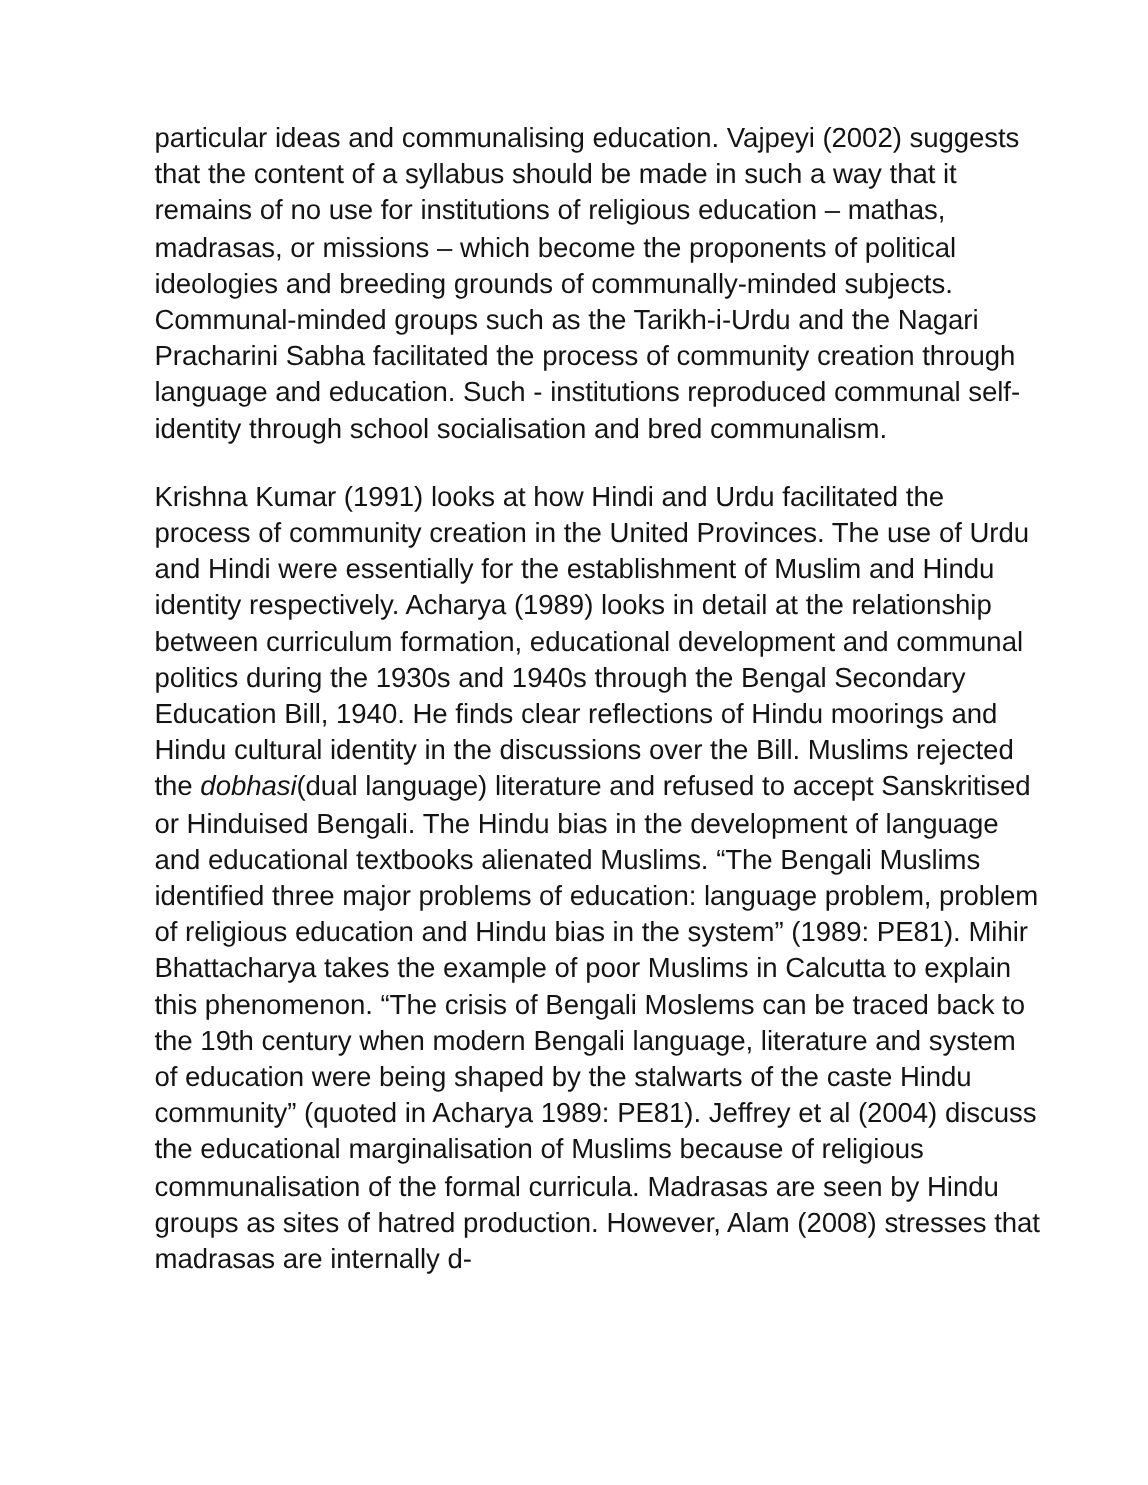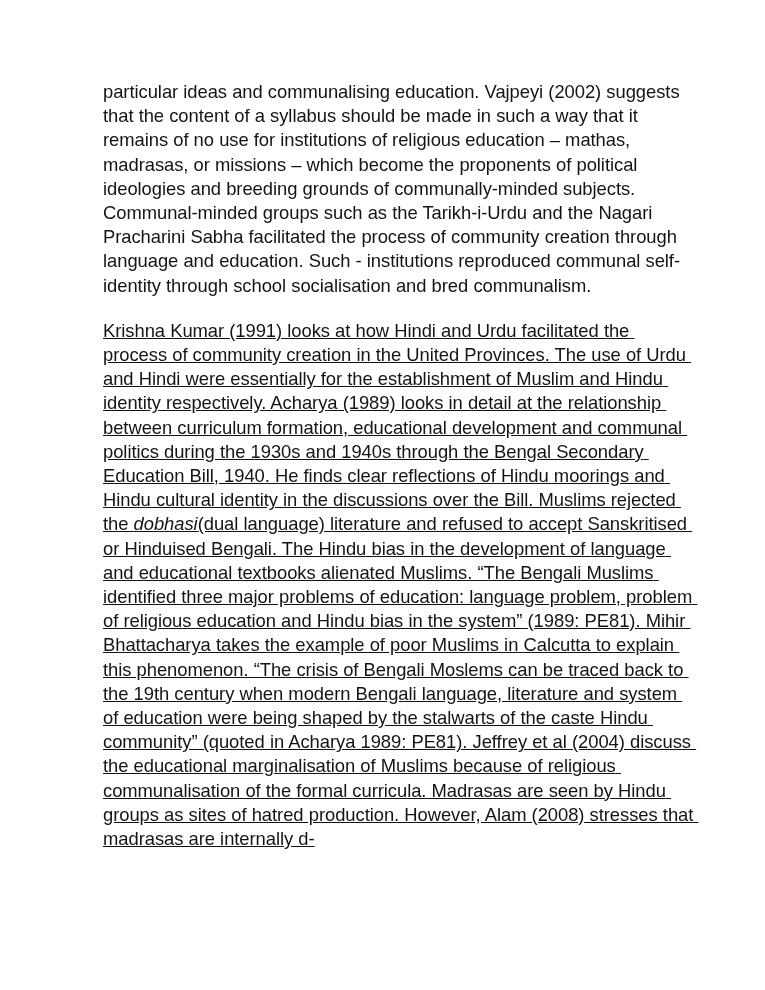--- a/index.html
+++ b/index.html
@@ -39,21 +39,20 @@
     line-height: 24.2px;
     letter-spacing: -0.05px;
     word-spacing: 0.1px;
     text-align: left;
     color: #141414;
     white-space: pre-wrap;
   }
 
   .para:last-child {
     margin-bottom: 0;
-    text-decoration: underline;
   }
 
   .para .it {
     font-style: italic;
   }
 </style>
 </head>
 <body style="background-color: rgb(255, 255, 255);">
 
 <div id="page" style="background-color: rgb(255, 255, 255);">

